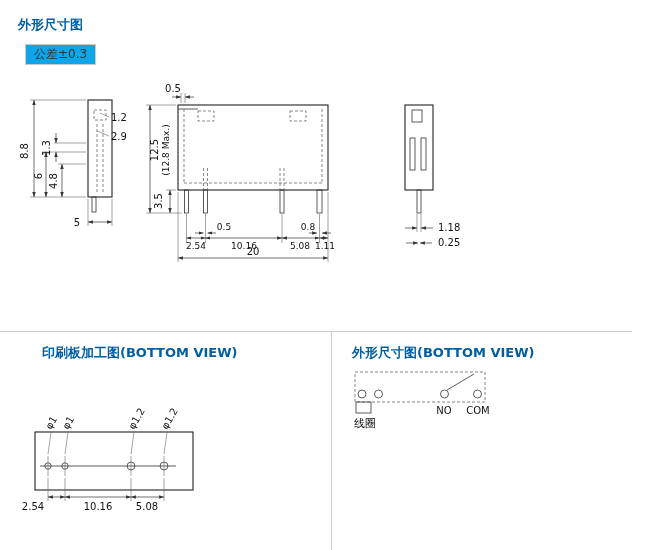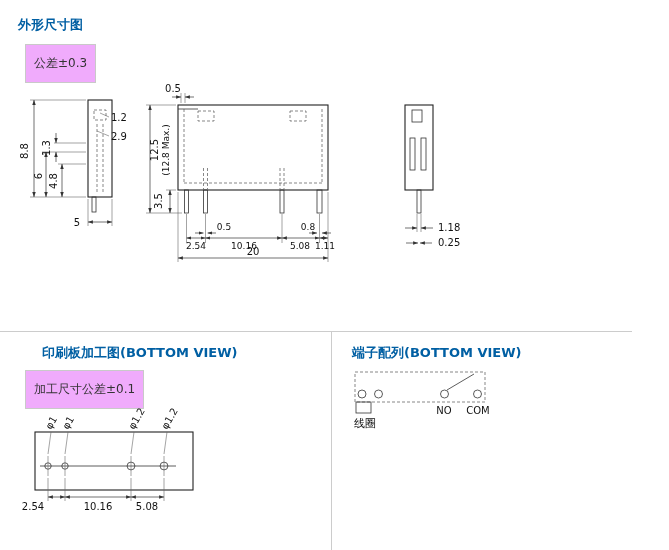--- a/index.html
+++ b/index.html
@@ -1,21 +1,21 @@
 <!DOCTYPE html>
 <html><head>
 <meta charset="utf-8">
 <style>
   html,body{margin:0;padding:0;background:#fff;}
   .page{position:relative;width:632px;height:550px;background:#ffffff;overflow:hidden;
         font-family:"DejaVu Sans", sans-serif;border-radius:11px;}
   .section-title{position:absolute;color:#005fa3;font-weight:bold;font-size:13px;
         font-family:"DejaVu Sans", sans-serif;white-space:nowrap;}
-  .tol-box{position:absolute;background:#f0abfc;border:1px solid #c9c9c9;color:#333;
-        font-size:12px;line-height:19px;padding:9px 8px;white-space:nowrap;}
+  .tol-box{position:absolute;background:#0ea5e9;border:1px solid #c9c9c9;color:#333;
+        font-size:12px;line-height:19px;padding:0 8px;white-space:nowrap;}
   .divider-h{position:absolute;left:0;top:331px;width:669px;height:1px;background:#cccccc;}
   .divider-v{position:absolute;left:331px;top:331px;width:1px;height:219px;background:#cccccc;}
   svg{position:absolute;overflow:visible;}
   .outline{fill:none;stroke:#222;stroke-width:1.1;}
   .thin{fill:none;stroke:#333;stroke-width:0.8;}
   .ext{stroke:#666;stroke-width:0.6;}
   .dim{stroke:#333;stroke-width:0.7;}
   .dash{fill:none;stroke:#555;stroke-width:0.7;stroke-dasharray:3 2;}
   text.d{font:10px "DejaVu Sans", sans-serif;fill:#111;}
   text.s{font:9px "DejaVu Sans", sans-serif;fill:#111;}
@@ -147,21 +147,20 @@
       <line class="dim" x1="432" y1="243" x2="420" y2="243" marker-end="url(#m1)"></line>
       <text class="d" x="438" y="246">0.25</text>
     </g>
   </svg>
 
   <div class="divider-h"></div>
   <div class="divider-v"></div>
 
   <div class="section-title" style="left:18px;top:344px;margin-left:24px;">印刷板加工图(BOTTOM VIEW)</div>
 
-  <div class="tol-box" style="left:25px;top:370px;">加工尺寸公差±0.1</div>
 
   <svg style="left:0;top:395px;" width="330" height="155" viewBox="0 395 330 155">
     <defs>
       <marker id="m2" viewBox="0 0 7 5" refX="7" refY="2.5" markerWidth="7" markerHeight="5" orient="auto-start-reverse">
           <path d="M0,0 L7,2.5 L0,5 Z" fill="#333"></path>
         </marker>
     </defs>
     <g>
       <rect class="outline" x="35" y="432" width="158" height="58"></rect>
       <line class="thin" x1="40" y1="466" x2="176" y2="466"></line>
@@ -189,21 +188,21 @@
       <line class="ext" x1="164" y1="478" x2="164" y2="501"></line>
       <line class="dim" x1="48" y1="497" x2="65" y2="497" marker-start="url(#m2)" marker-end="url(#m2)"></line>
       <line class="dim" x1="65" y1="497" x2="131" y2="497" marker-start="url(#m2)" marker-end="url(#m2)"></line>
       <line class="dim" x1="131" y1="497" x2="164" y2="497" marker-start="url(#m2)" marker-end="url(#m2)"></line>
       <text class="d" x="33" y="510" text-anchor="middle">2.54</text>
       <text class="d" x="98" y="510" text-anchor="middle">10.16</text>
       <text class="d" x="147" y="510" text-anchor="middle">5.08</text>
     </g>
   </svg>
 
-  <div class="section-title" style="left:352px;top:344px;">端子配列(BOTTOM VIEW)</div>
+  <div class="section-title" style="left:352px;top:344px;">外形尺寸图(BOTTOM VIEW)</div>
 
   <svg style="left:330px;top:360px;" width="339" height="130" viewBox="330 360 339 130">
     <g>
       <rect class="dash" x="355" y="372" width="130" height="30"></rect>
       <circle class="thin" cx="362" cy="394" r="4"></circle>
       <circle class="thin" cx="378.5" cy="394" r="4"></circle>
       <circle class="thin" cx="444.5" cy="394" r="4"></circle>
       <circle class="thin" cx="477.5" cy="394" r="4"></circle>
       <line class="thin" x1="447" y1="390" x2="474" y2="374"></line>
       <rect class="thin" x="356" y="402" width="15" height="11"></rect>

